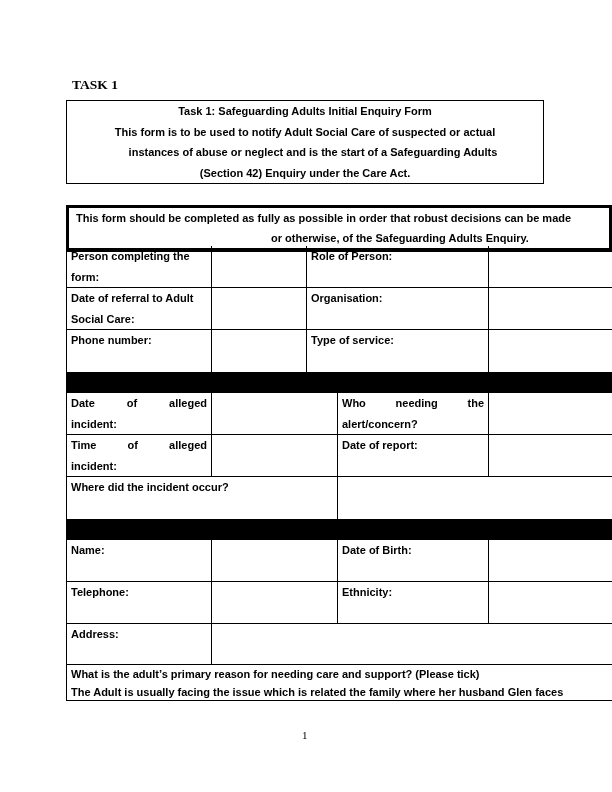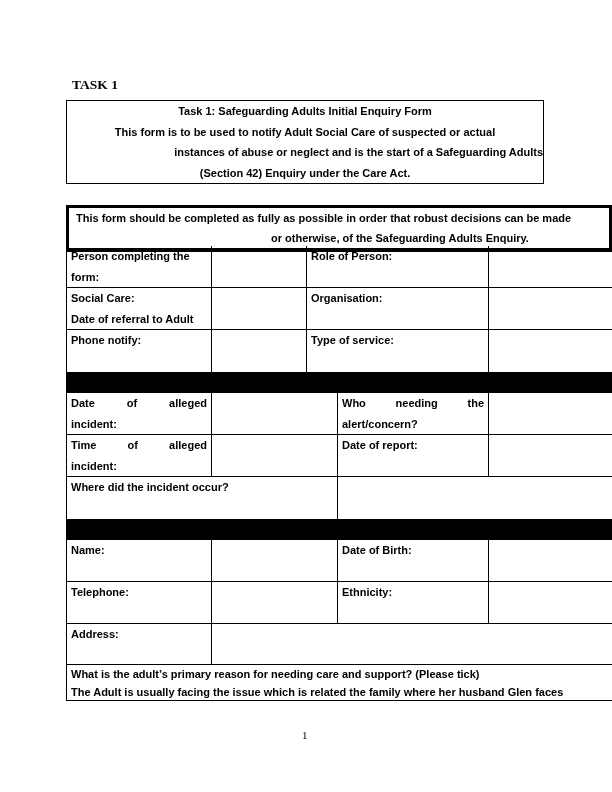--- a/index.html
+++ b/index.html
@@ -1,20 +1,20 @@
 <!DOCTYPE html>
 <html><head>
   <meta charset="utf-8">
   <style>
     html, body { margin: 0; padding: 0; background: #ffffff; }
     body { width: 612px; height: 792px; position: relative; overflow: hidden; font-family: "Liberation Sans", sans-serif; color: #000; }
     .task-heading { position: absolute; left: 72px; top: 77px; font-family: "Liberation Serif", serif; font-weight: bold; font-size: 13.5px; }
     .intro-box { position: absolute; left: 66px; top: 100px; width: 478px; height: 84px; border: 1px solid #000; box-sizing: border-box; text-align: center; font-weight: bold; font-size: 11px; line-height: 20.5px; padding-top: 0px; }
     .intro-box div { white-space: nowrap; }
-    .intro-box .l3 { padding-left: 16px; text-align: right; }
+    .intro-box .l3 { padding-left: 16px; }
 
     .notice { position: absolute; left: 66px; top: 205px; width: 546px; height: 47px; border-top: 3px solid #000; border-left: 3px solid #000; border-bottom: 4px solid #000; box-sizing: border-box; font-weight: bold; font-size: 11px; line-height: 20.5px; white-space: nowrap; overflow: hidden; }
     .notice .rb { position: absolute; right: 0; top: -3px; width: 3px; height: 46px; background: #000; }
     .notice .n1 { position: absolute; left: 7px; top: 0; }
     .notice .n2 { position: absolute; left: 202px; top: 20px; }
 
     .grid { position: absolute; left: 66px; width: 546px; }
     .cell { position: absolute; box-sizing: border-box; border-right: 1px solid #000; border-bottom: 1px solid #000; font-weight: bold; font-size: 11px; line-height: 21px; padding: 0 4px; overflow: hidden; }
     .cell.first { border-left: 1px solid #000; }
     .cell.noright { border-right: none; }
@@ -46,28 +46,28 @@
     <div class="spread">
         <span>Person completing the</span>
       </div>
     <div>form:</div>
   </div>
   <div class="cell" style="left:146px; top:0; width:95px; height:42px;"></div>
   <div class="cell" style="left:241px; top:0; width:182px; height:42px;">Role of Person:</div>
   <div class="cell noright" style="left:423px; top:0; width:123px; height:42px;"></div>
 
   <div class="cell first" style="left:0; top:42px; width:146px; height:42px;">
+    <div>Date of referral to Adult</div>
     <div>Social Care:</div>
-    <div>Date of referral to Adult</div>
   </div>
   <div class="cell" style="left:146px; top:42px; width:95px; height:42px;"></div>
   <div class="cell" style="left:241px; top:42px; width:182px; height:42px;">Organisation:</div>
   <div class="cell noright" style="left:423px; top:42px; width:123px; height:42px;"></div>
 
-  <div class="cell first" style="left:0; top:84px; width:146px; height:42px; border-bottom:none;">Phone notify:</div>
+  <div class="cell first" style="left:0; top:84px; width:146px; height:42px; border-bottom:none;">Phone number:</div>
   <div class="cell" style="left:146px; top:84px; width:95px; height:42px; border-bottom:none;"></div>
   <div class="cell" style="left:241px; top:84px; width:182px; height:42px; border-bottom:none;">Type of service:</div>
   <div class="cell noright" style="left:423px; top:84px; width:123px; height:42px; border-bottom:none;"></div>
 </div>
 
 <div class="band" style="top:372px; height:21px;"></div>
 
 <div class="grid" style="top:393px; height:126px;padding-left:27px;">
   <div class="cell first" style="left:0; top:0; width:146px; height:42px;">
     <div class="spread">

